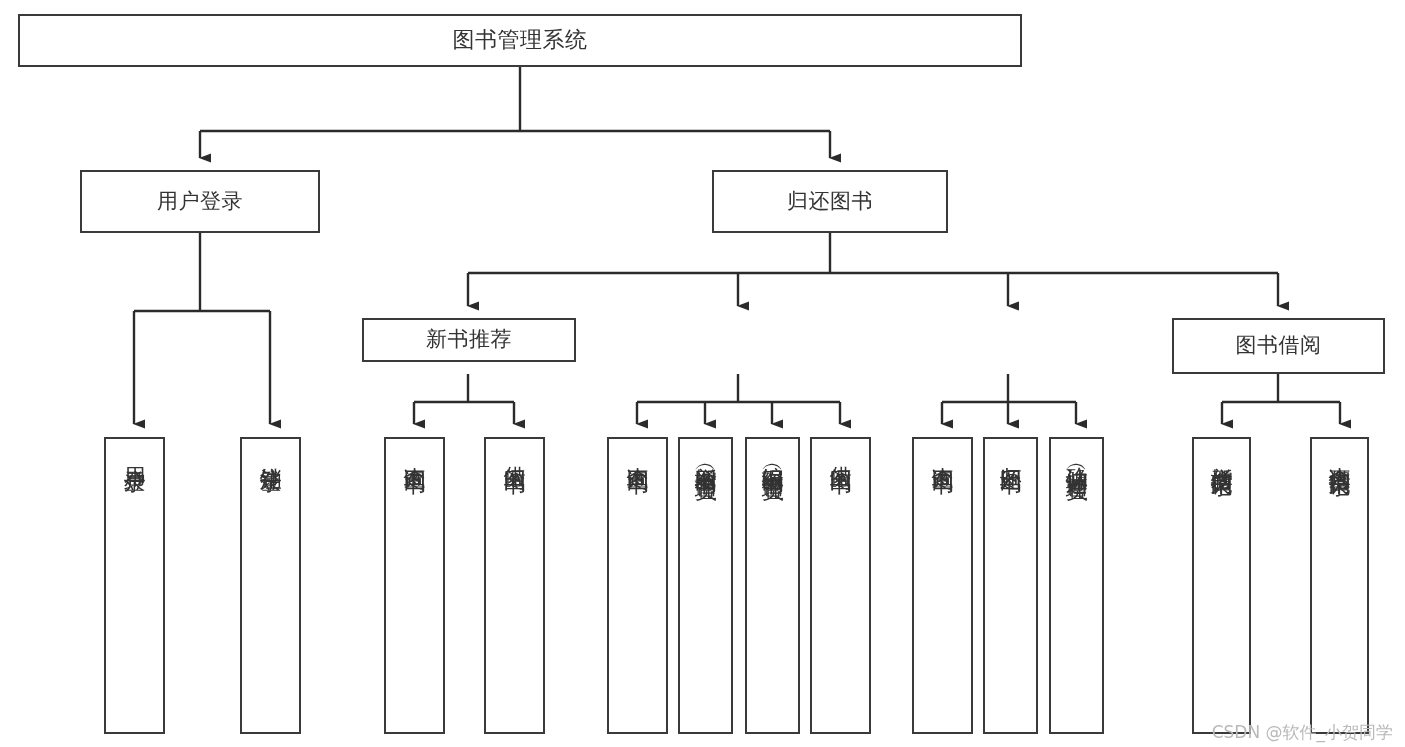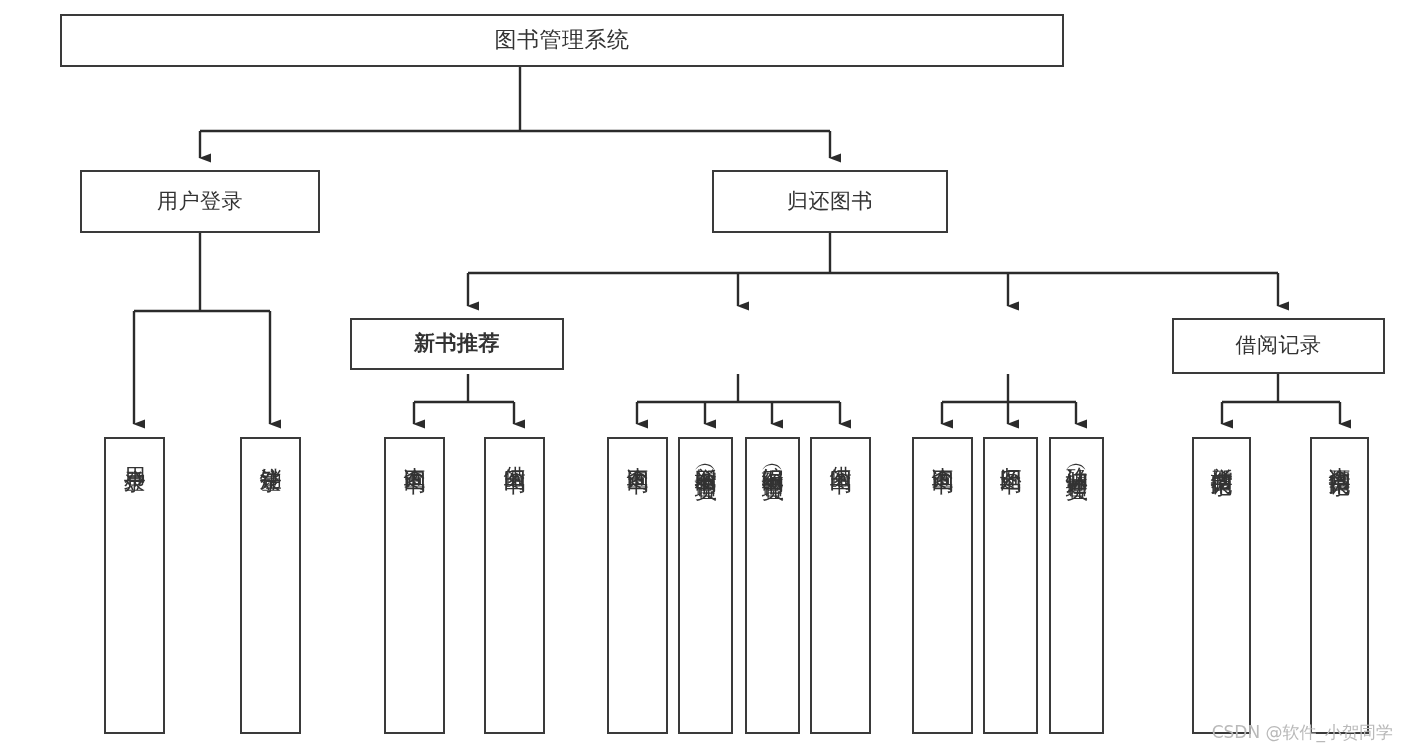--- a/index.html
+++ b/index.html
@@ -119,36 +119,36 @@
       <path d="M1008,402 L1008,424" marker-end="url(#arw)"></path>
       <path d="M1076,402 L1076,424" marker-end="url(#arw)"></path>
 
       <path d="M1278,374 L1278,402"></path>
       <path d="M1222,402 L1340,402"></path>
       <path d="M1222,402 L1222,424" marker-end="url(#arw)"></path>
       <path d="M1340,402 L1340,424" marker-end="url(#arw)"></path>
     </g>
   </svg>
 
-  <div class="node h root" style="left:18px;top:14px;width:1004px;height:53px;margin-left:42px;">
+  <div class="node h root" style="left:18px;top:14px;width:1004px;height:53px;">
     <span class="label">图书管理系统</span>
   </div>
 
   <div class="node h" style="left:80px;top:170px;width:240px;height:63px;">
     <span class="label">用户登录</span>
   </div>
   <div class="node h" style="left:712px;top:170px;width:236px;height:63px;">
     <span class="label">归还图书</span>
   </div>
 
-  <div class="node h" style="left:350px;top:318px;width:214px;height:52px;font-weight:bold;">
+  <div class="node h" style="left:362px;top:318px;width:214px;height:44px;">
     <span class="label">新书推荐</span>
   </div>
   <div class="node h" style="left:1172px;top:318px;width:213px;height:56px;">
-    <span class="label">借阅记录</span>
+    <span class="label">图书借阅</span>
   </div>
 
   <div class="node v" style="left:104px;top:437px;width:61px;height:297px;">
     <span class="label">用户登录</span>
   </div>
   <div class="node v" style="left:240px;top:437px;width:61px;height:297px;">
     <span class="label">注销登录</span>
   </div>
 
   <div class="node v" style="left:384px;top:437px;width:61px;height:297px;">

